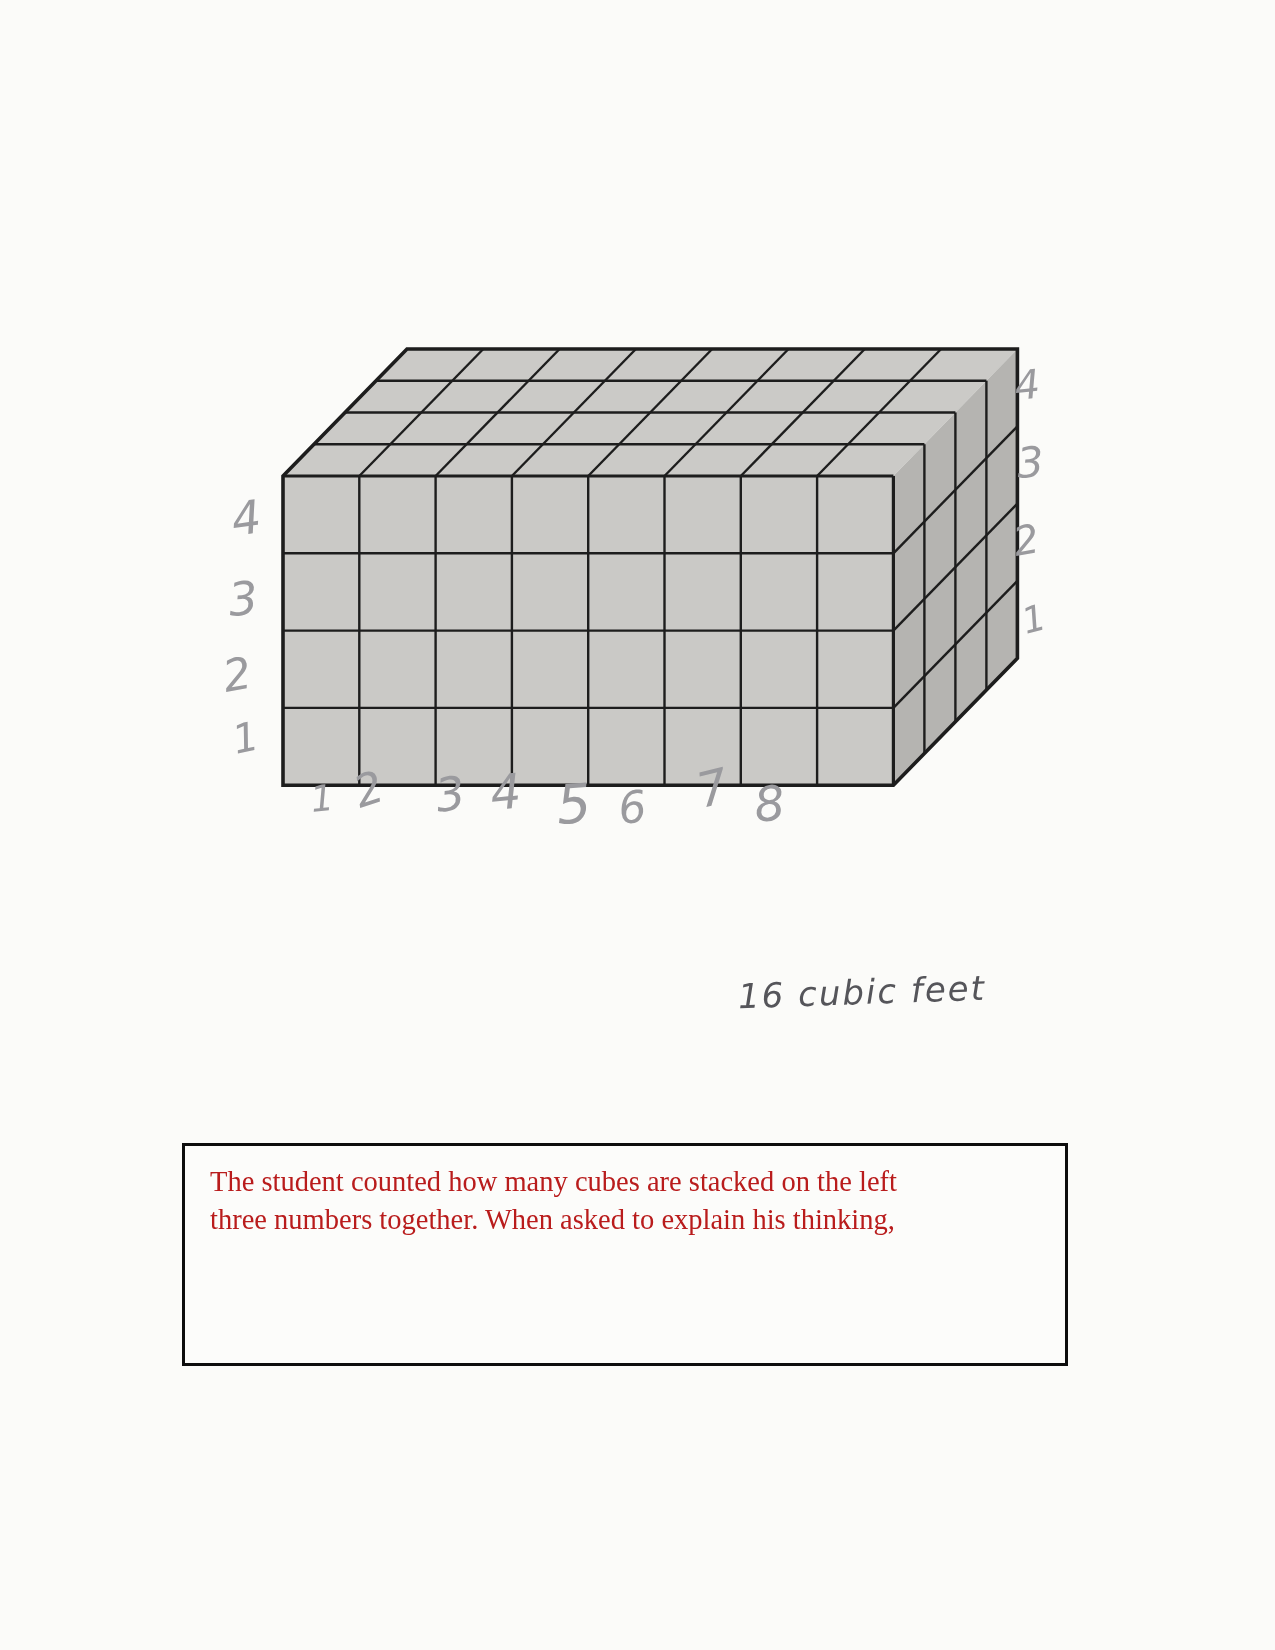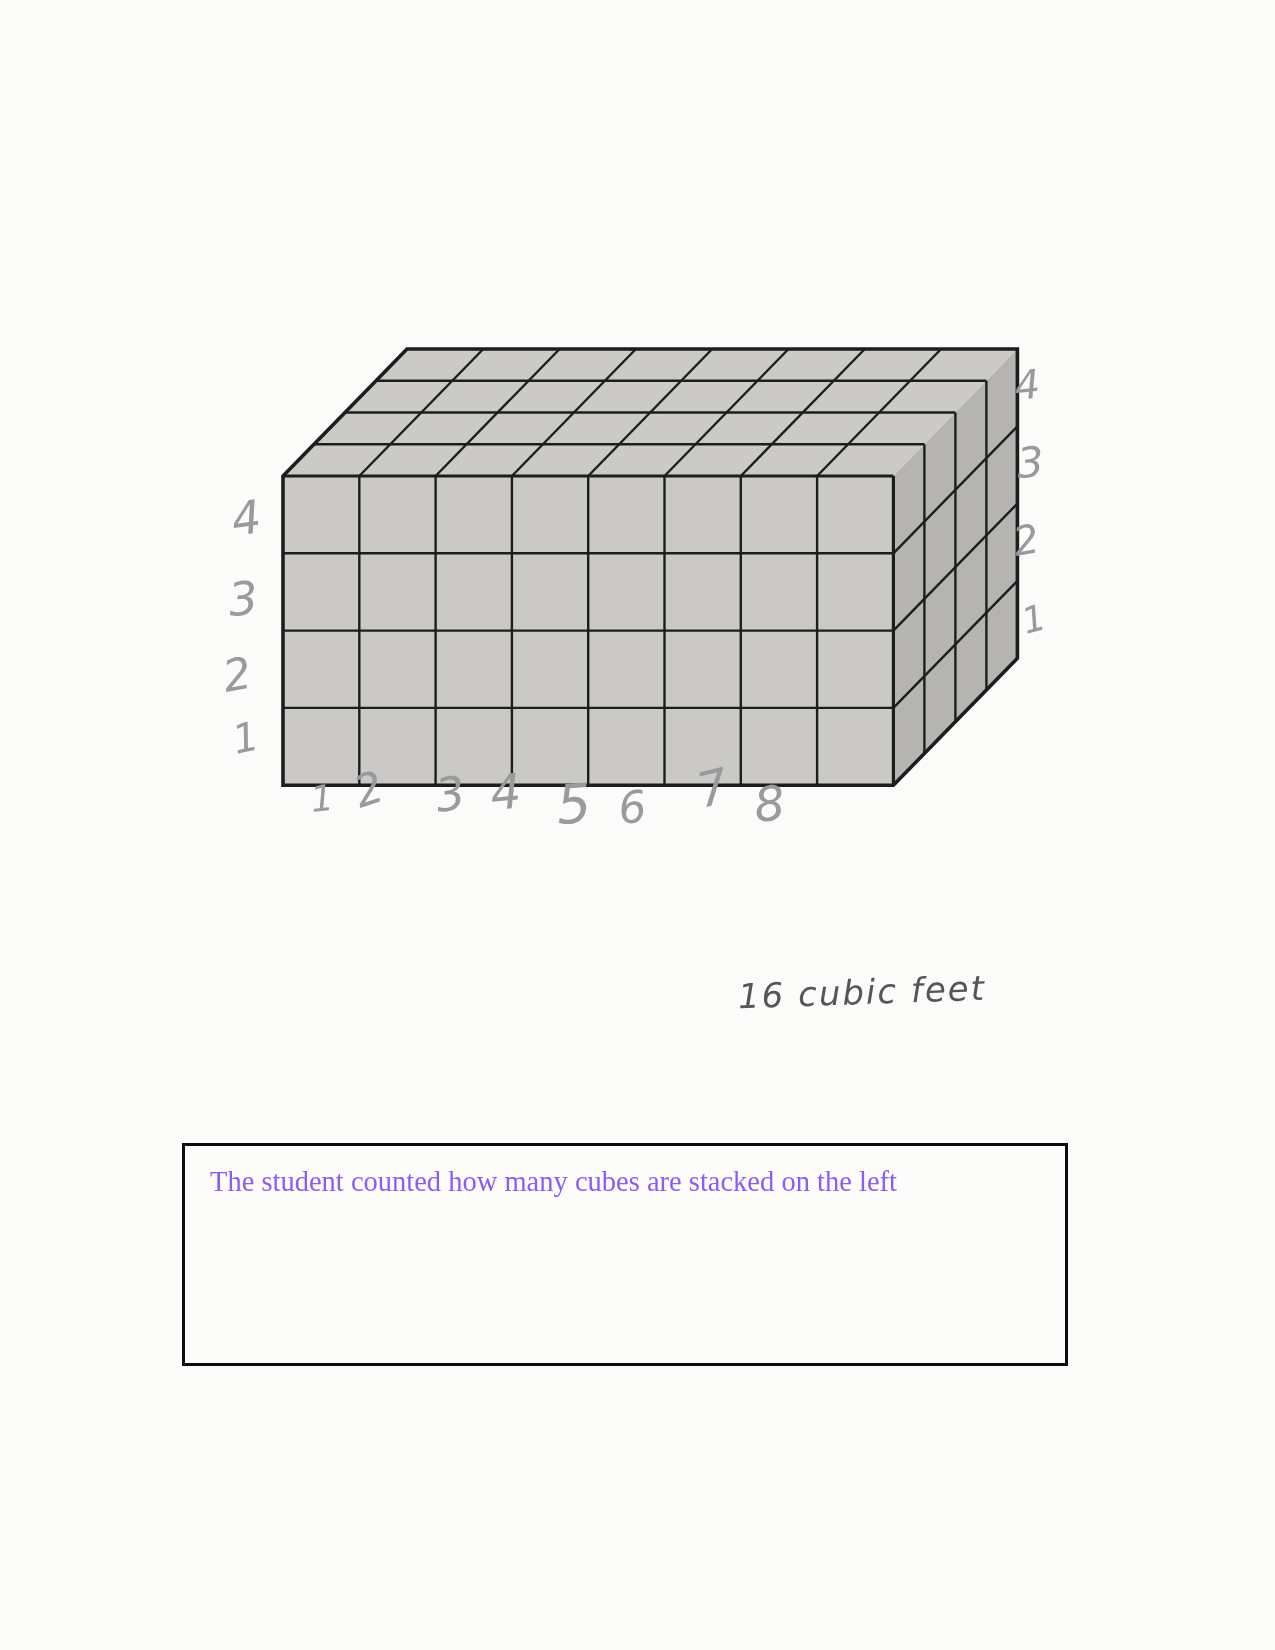--- a/index.html
+++ b/index.html
@@ -25,21 +25,21 @@
     position:absolute;
     left:182px;top:1143px;
     width:886px;height:223px;
     box-sizing:border-box;
     border:3px solid #0d0d0d;
     background:#fcfcfa;
     padding:17px 24px 0 25px;
     font-family:"Liberation Serif",serif;
     font-size:28.5px;
     line-height:38px;
-    color:#8b5cf6;
+    color:#b91c1c;
   }
   .note-line{white-space:nowrap;}
   text.hw{
     font-family:"DejaVu Sans",sans-serif;
     font-style:italic;
   }
 </style>
 </head>
 <body>
 
@@ -101,15 +101,16 @@
       <text x="1016" y="400" fill="#9a9a9e" font-size="40" transform="rotate(-6 1016 400)" class="hw">4</text>
       <text x="1018" y="478" fill="#9a9a9e" font-size="42" transform="rotate(-4 1018 478)" class="hw">3</text>
       <text x="1016" y="556" fill="#9a9a9e" font-size="40" transform="rotate(-10 1016 556)" class="hw">2</text>
       <text x="1026" y="634" fill="#9a9a9e" font-size="36" transform="rotate(-15 1026 634)" class="hw">1</text>
     </svg>
 
   <div class="hw-note" style="color: rgb(85, 85, 90);">16 cubic feet</div>
 
   <div class="note-box">
     <div class="note-line">The student counted how many cubes are stacked on the left</div>
+    <div class="note-line">three numbers together. When asked to explain his thinking,</div>
   </div>
 
 </div>
 
 </body></html>

